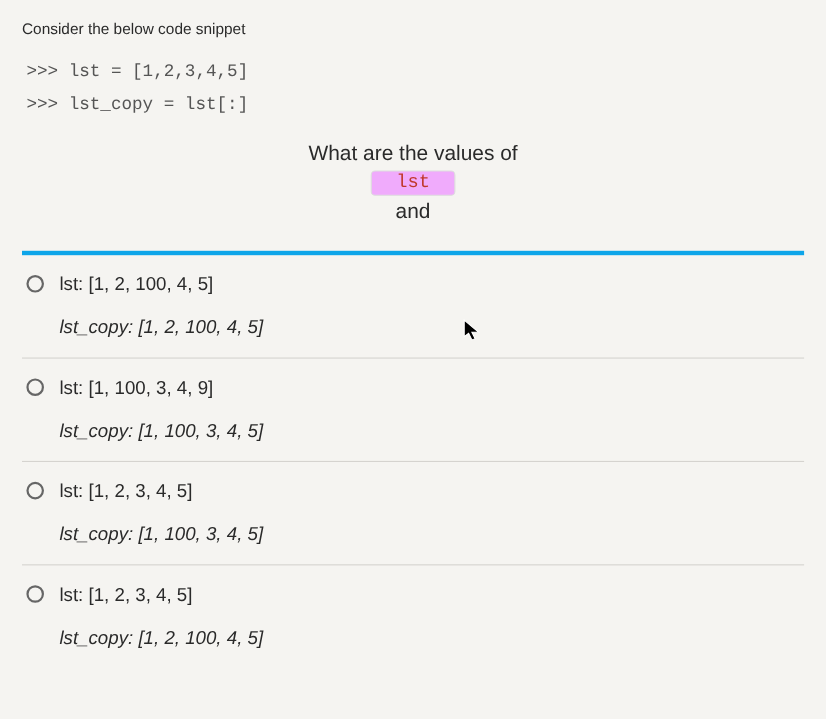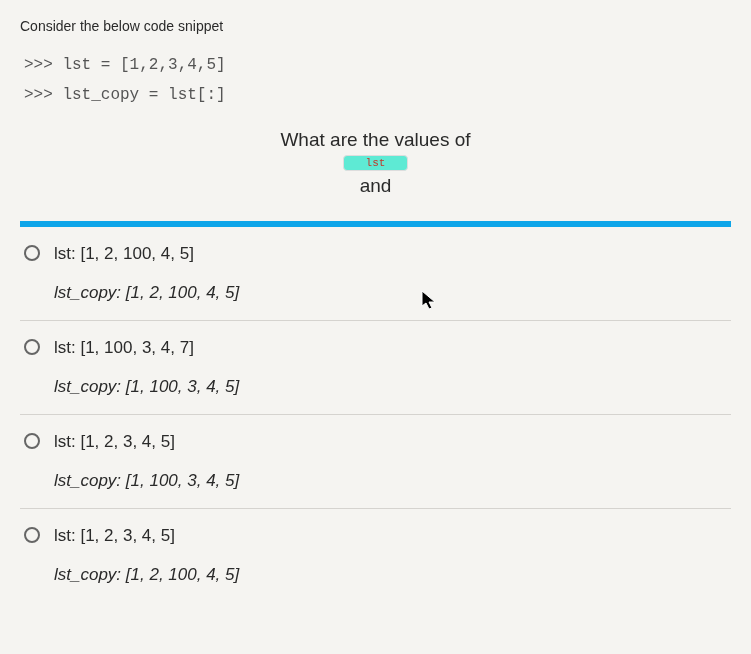--- a/index.html
+++ b/index.html
@@ -38,29 +38,29 @@
       color: #2a2a2a;
       margin-bottom: 24px;
       display: flex;
       flex-wrap: wrap;
       align-items: center;
       gap: 4px;
       flex-direction: column;
     }
     .inline-code {
       font-family: "Courier New", Courier, monospace;
-      background: #5eead4;
+      background: #f0abfc;
       border: 1px solid #ddd;
       border-radius: 4px;
       padding: 1px 22px;
       color: #c0392b;
-      font-size: 11px;
+      font-size: 17px;
     }
     .options {
-      border-top: 6px solid #0ea5e9;
+      border-top: 4px solid #0ea5e9;
     }
     .option {
       border-bottom: 1px solid #d5d3cf;
       padding: 14px 8px 14px 4px;
       display: flex;
       align-items: flex-start;
       gap: 14px;
     }
     .option:last-child {
       border-bottom: none;
@@ -114,21 +114,21 @@
   <div class="option">
     <div class="radio"></div>
     <div class="option-content">
       <div class="option-line">lst: [1, 2, 100, 4, 5]</div>
       <div class="option-line">lst_copy: [1, 2, 100, 4, 5]</div>
     </div>
   </div>
   <div class="option">
     <div class="radio"></div>
     <div class="option-content">
-      <div class="option-line">lst: [1, 100, 3, 4, 7]</div>
+      <div class="option-line">lst: [1, 100, 3, 4, 9]</div>
       <div class="option-line">lst_copy: [1, 100, 3, 4, 5]</div>
     </div>
   </div>
   <div class="option">
     <div class="radio"></div>
     <div class="option-content">
       <div class="option-line">lst: [1, 2, 3, 4, 5]</div>
       <div class="option-line">lst_copy: [1, 100, 3, 4, 5]</div>
     </div>
   </div>

